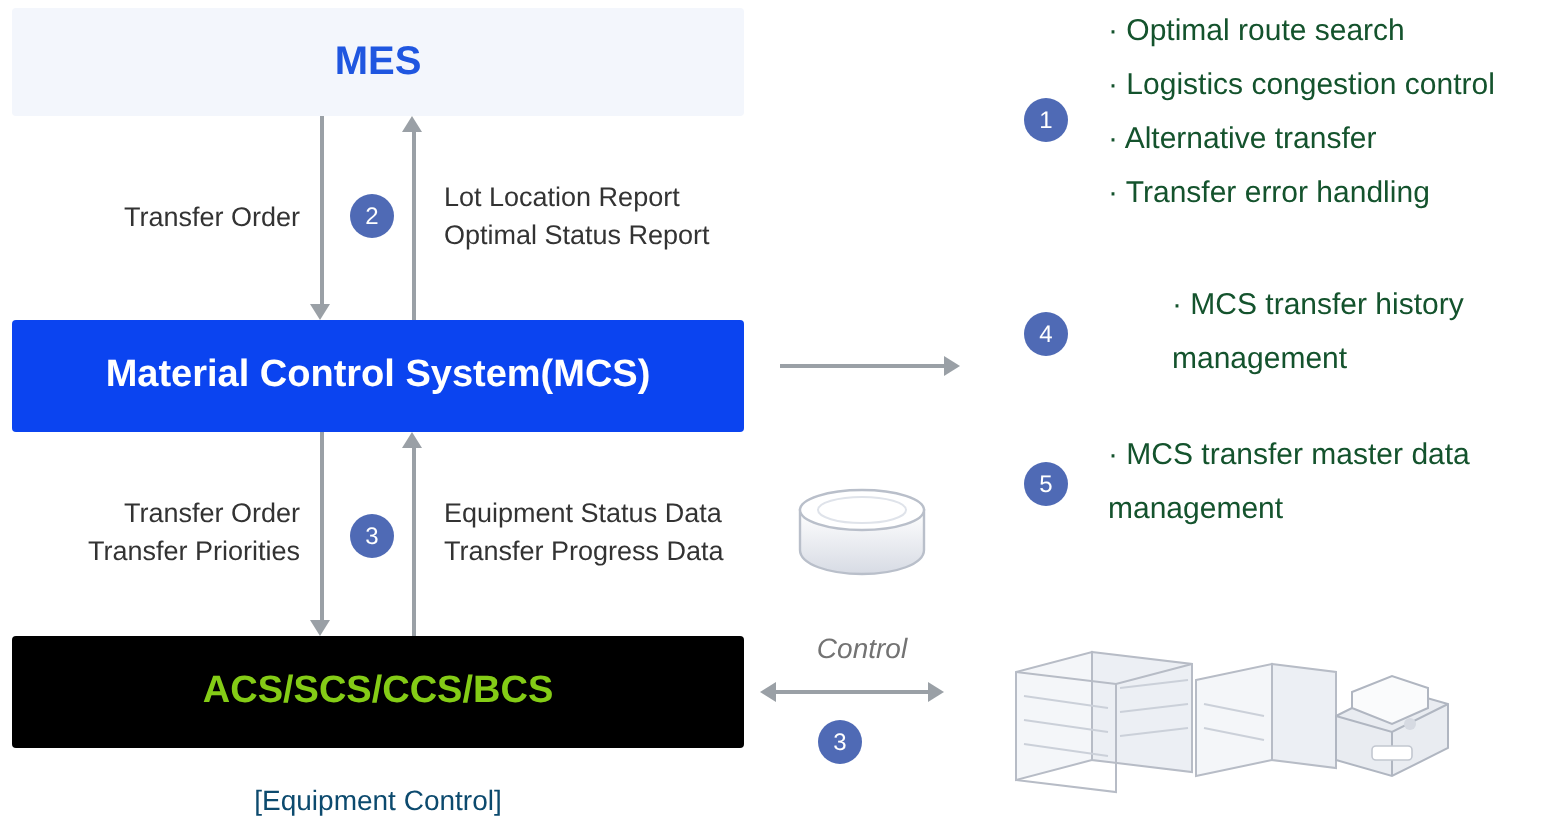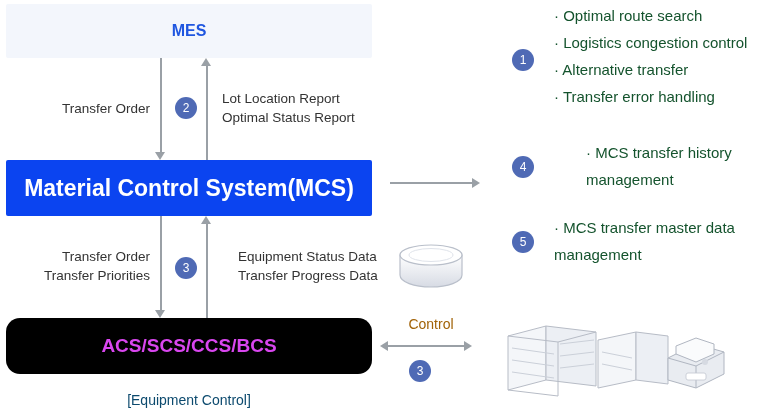--- a/index.html
+++ b/index.html
@@ -29,42 +29,42 @@
     box-sizing: border-box;
     font-weight: bold;
   }
   #mes-box {
     left: 6px;
     top: 4px;
     width: 366px;
     height: 54px;
     background: #f3f6fc;
     color: #1f56e0;
-    font-size: 16px;
+    font-size: 20px;
     border-radius: 2px;
   }
   #mcs-box {
     left: 6px;
     top: 160px;
     width: 366px;
     height: 56px;
     background: #0b44f0;
     color: #ffffff;
-    font-size: 23px;
+    font-size: 19px;
     border-radius: 2px;
   }
   #acs-box {
     left: 6px;
     top: 318px;
     width: 366px;
     height: 56px;
     background: #000000;
-    color: #d946ef;
+    color: #84cc16;
     font-size: 19px;
-    border-radius: 14px;
+    border-radius: 2px;
   }
 
   
   #equip-caption {
     position: absolute;
     left: 6px;
     top: 392px;
     width: 366px;
     text-align: center;
     font-size: 14px;
@@ -168,21 +168,22 @@
   }
 
   
   #control-label {
     position: absolute;
     left: 386px;
     top: 316px;
     width: 90px;
     text-align: center;
     font-size: 14px;
-    color: #a16207;
+    color: #737373;
+    font-style: italic;
   }
 </style>
 </head>
 <body>
 
 <div class="canvas">
 
   <div class="box" id="mes-box">
     <span>MES</span>
   </div>
@@ -212,21 +213,21 @@
 
   <div class="vline" style="left:160px; top:216px; height:94px;"></div>
   <div class="arrowhead-down" style="left:155px; top:310px;"></div>
 
   <div class="vline" style="left:206px; top:224px; height:94px;"></div>
   <div class="arrowhead-up" style="left:201px; top:216px;"></div>
 
   <div class="edge-label right-al" style="left:10px; top:247px; width:140px;">Transfer Order
 Transfer Priorities</div>
 
-  <div class="edge-label" style="left:222px; top:247px; width:220px;margin-left:16px;">Equipment Status Data
+  <div class="edge-label" style="left:222px; top:247px; width:220px;">Equipment Status Data
 Transfer Progress Data</div>
 
   <div class="badge" style="left:175px; top:257px;">3</div>
 
   <div class="hline" style="left:390px; top:182px; width:82px;"></div>
   <div class="arrowhead-right" style="left:472px; top:178px;"></div>
 
   <div id="control-label">Control</div>
   <div class="hline" style="left:388px; top:345px; width:76px;"></div>
   <div class="arrowhead-left" style="left:380px; top:341px;"></div>

